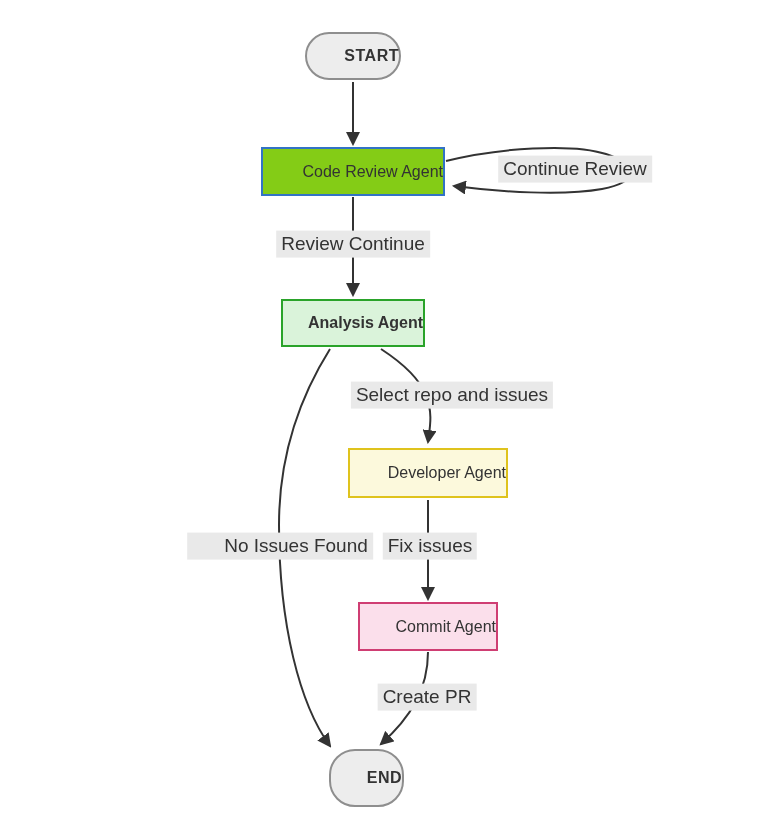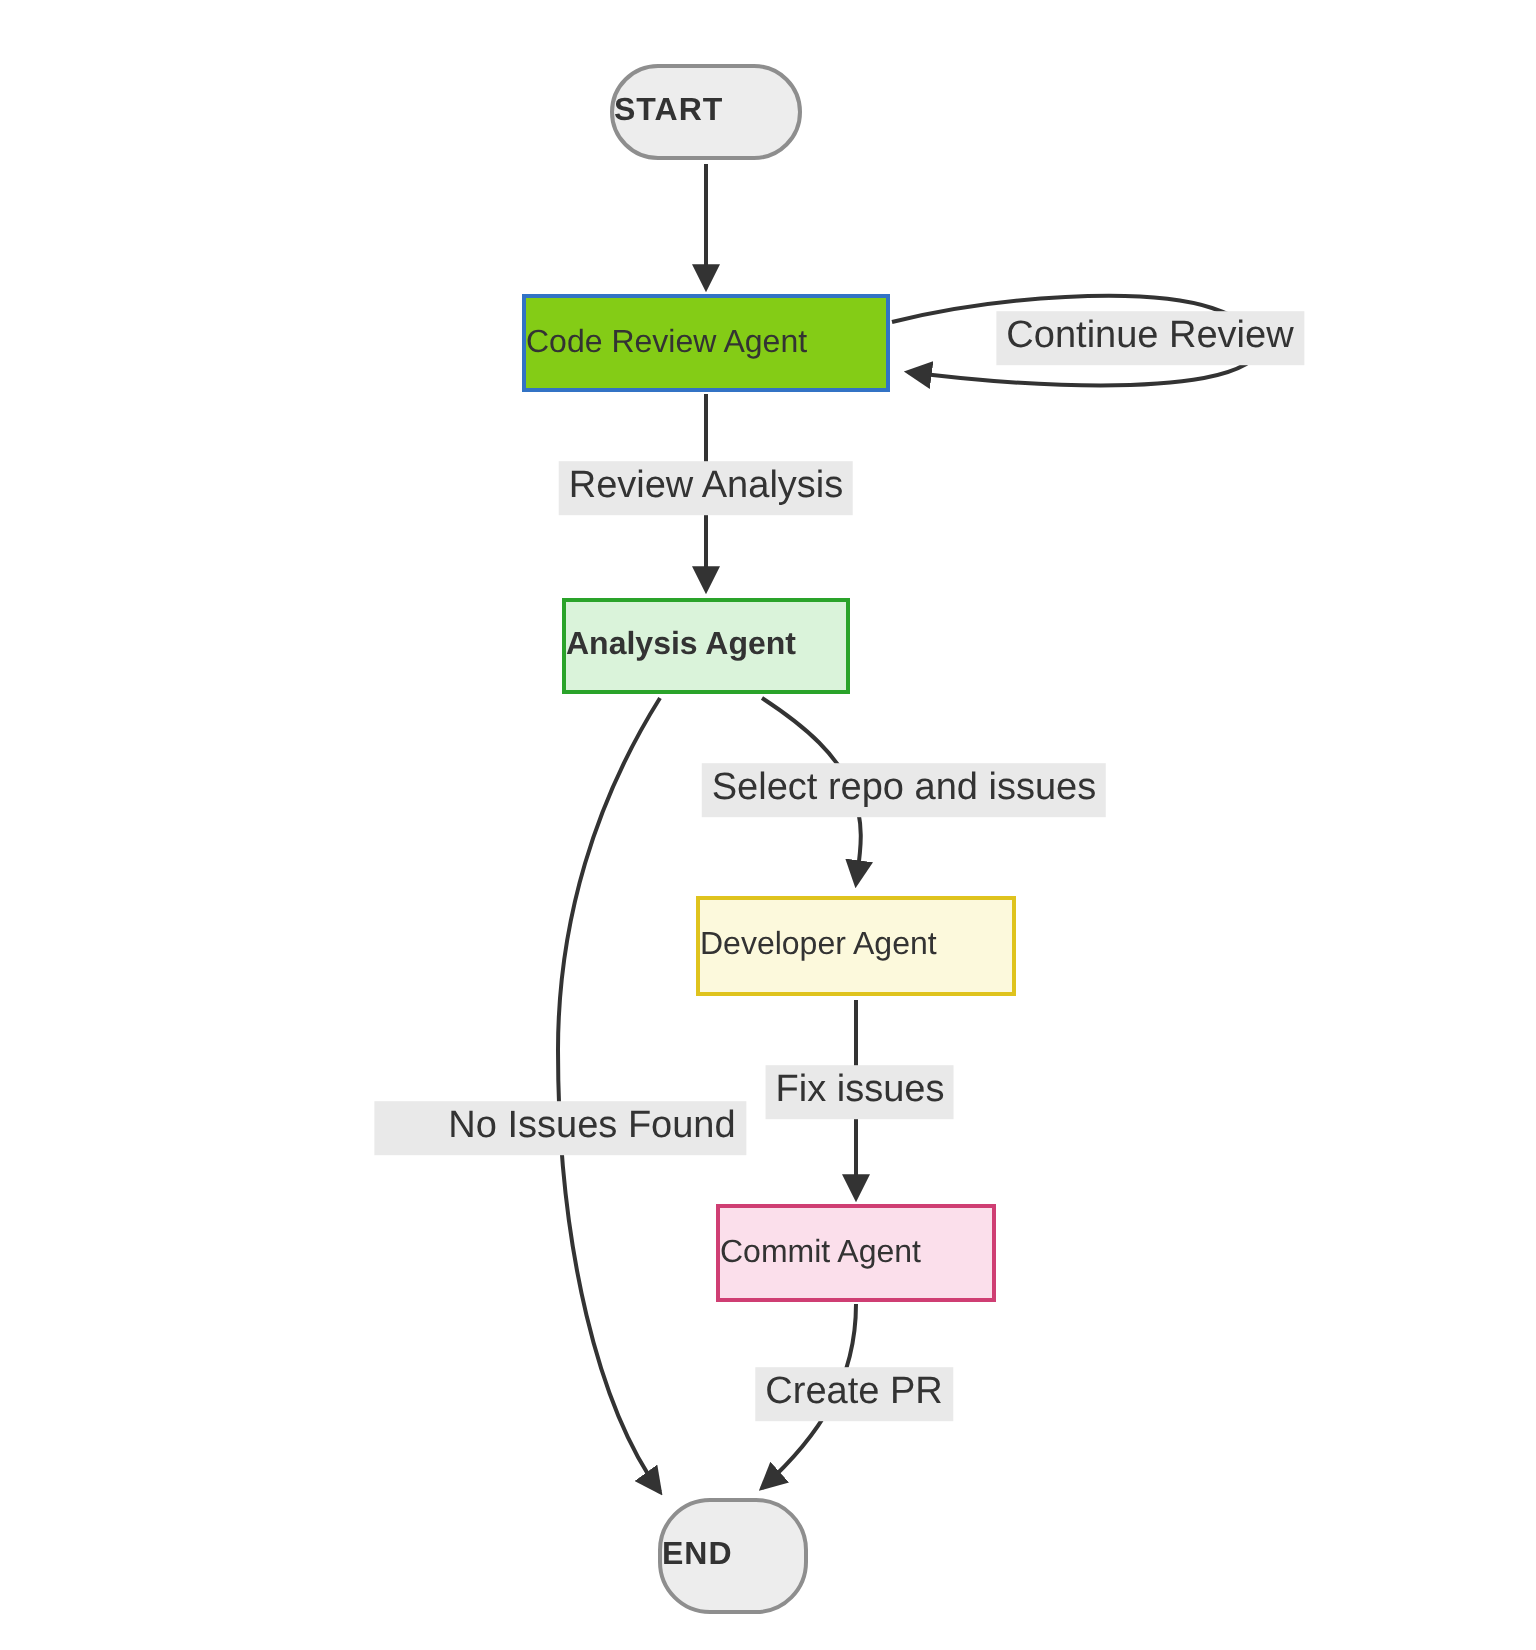--- a/index.html
+++ b/index.html
@@ -36,21 +36,21 @@
     line-height: 1.2;
     padding: 2px 5px;
     white-space: nowrap;
   }
 
   .node {
     position: absolute;
     z-index: 3;
     display: flex;
     align-items: center;
-    justify-content: flex-start;
+    justify-content: flex-end;
     font-size: 16px;
     color: #333333;
     white-space: nowrap;
   }
   .node.stadium {
     background: #ededed;
     border: 2px solid #8e8e8e;
     border-radius: 26px;
     font-weight: bold;
     letter-spacing: 0.5px;
@@ -64,21 +64,21 @@
               background: #daf3da; border-color: #2aa32a; font-weight: bold; }
   .n-developer { left: 348px; top: 448px; width: 160px; height: 50px;
               background: #fcf9dc; border-color: #dfc31d; }
   .n-commit { left: 358px; top: 602px; width: 140px; height: 49px;
               background: #fbdfeb; border-color: #cf3e73; }
   .n-end    { left: 329px; top: 749px; width: 75px;  height: 58px; }
 
   .l-continue { left: 575px; top: 169px; }
   .l-complete { left: 353px; top: 244px; }
   .l-select   { left: 452px; top: 395px; }
-  .l-noissues { left: 280px; top: 564px; padding-left: 37px; }
+  .l-noissues { left: 280px; top: 546px; padding-left: 37px; }
   .l-fix      { left: 430px; top: 546px; }
   .l-createpr { left: 427px; top: 697px; }
 </style>
 </head>
 <body>
 
 <div class="canvas">
 
   <svg class="edges-layer" viewBox="0 0 768 825" xmlns="http://www.w3.org/2000/svg">
     <defs>
@@ -96,21 +96,21 @@
     <path class="edge" d="M 381,349 C 404,364 419,378 426,395 C 433,413 430,427 428,442" marker-end="url(#arrow)"></path>
 
     <path class="edge" d="M 330,349 C 298,400 279,460 279,525 C 279,625 300,705 330,746" marker-end="url(#arrow)"></path>
 
     <path class="edge" d="M 428,500 L 428,599" marker-end="url(#arrow)"></path>
 
     <path class="edge" d="M 428,652 C 428,690 410,718 381,744" marker-end="url(#arrow)"></path>
   </svg>
 
   <div class="edge-label l-continue">Continue Review</div>
-  <div class="edge-label l-complete">Review Analysis</div>
+  <div class="edge-label l-complete">Review Continue</div>
   <div class="edge-label l-select">Select repo and issues</div>
   <div class="edge-label l-noissues">No Issues Found</div>
   <div class="edge-label l-fix">Fix issues</div>
   <div class="edge-label l-createpr">Create PR</div>
 
   <div class="node stadium n-start">
     <span>START</span>
   </div>
 
   <div class="node rect n-review">

